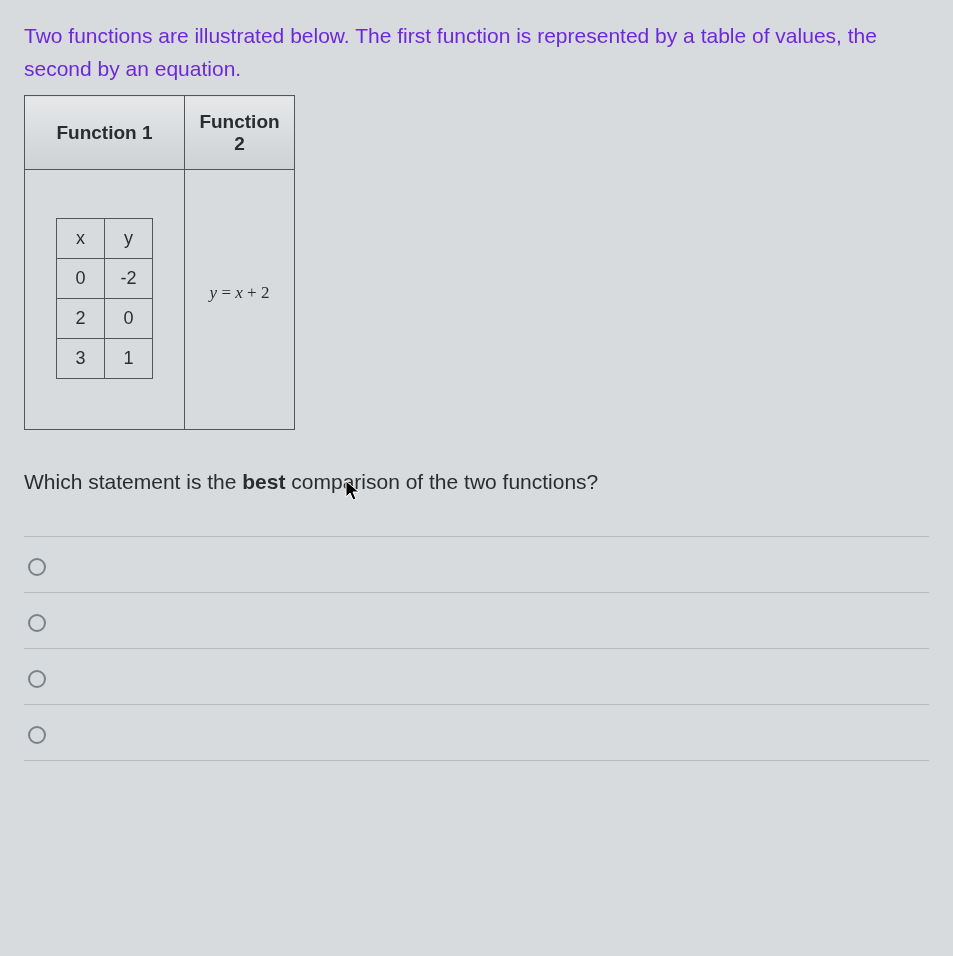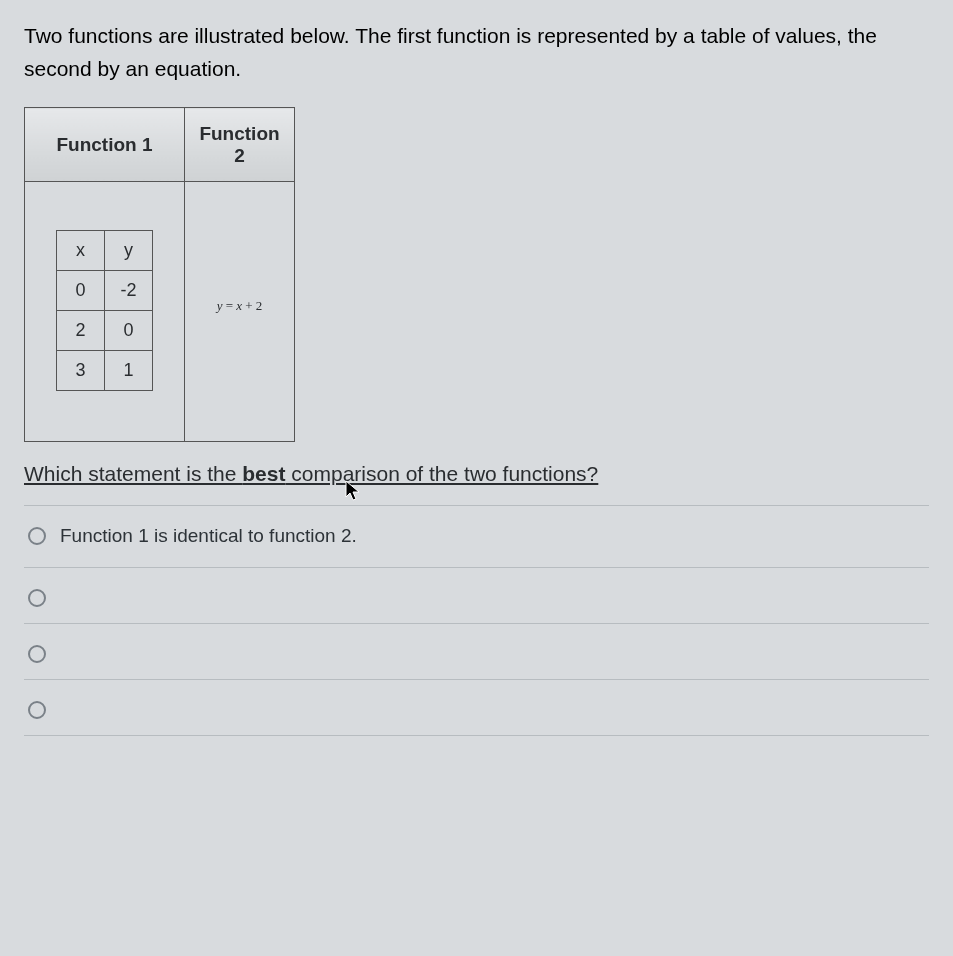--- a/index.html
+++ b/index.html
@@ -8,26 +8,26 @@
       background: #d8dbde;
       width: 953px;
       height: 956px;
       padding: 20px 24px;
       color: #2a2d30;
       position: relative;
     }
     .intro {
       font-size: 21px;
       line-height: 1.55;
-      margin-bottom: 22px;
-      color: #000000;
+      margin-bottom: 10px;
+      color: #6d28d9;
     }
     .func-table {
       border-collapse: collapse;
-      margin-bottom: 20px;
+      margin-bottom: 40px;
     }
     .func-table > tbody > tr > th {
       border: 1px solid #555;
       padding: 10px 12px;
       font-weight: 700;
       font-size: 19px;
       text-align: center;
       vertical-align: middle;
       background: linear-gradient(#e6e8ea, #d6d9db 65%, #cfd2d4);
     }
@@ -46,28 +46,27 @@
     }
     .inner-table td, .inner-table th {
       border: 1px solid #555;
       width: 48px;
       height: 40px;
       text-align: center;
       font-size: 18px;
       font-weight: 400;
     }
     .inner-table th { font-weight: 400; }
-    .eq { font-size: 13px; font-style: italic; font-family: Georgia, serif; }
+    .eq { font-size: 17px; font-style: italic; font-family: Georgia, serif; }
     .eq .rm { font-style: normal; }
     .prompt {
       font-size: 21px;
       margin-top: 6px;
-      margin-bottom: 19px;
+      margin-bottom: 42px;
       color: #2a2d30;
-      text-decoration: underline;
     }
     .prompt b { font-weight: 700; }
     .options { border-top: 1px solid #b7bcc0; }
     .option {
       display: flex;
       align-items: flex-start;
       gap: 14px;
       padding: 16px 8px 16px 4px;
       border-bottom: 1px solid #b7bcc0;
       font-size: 19px;
@@ -139,21 +138,20 @@
   <path d="M1 1 L1 17 L5 13 L8 20 L11 19 L8 12 L14 12 Z" fill="#000" stroke="#fff" stroke-width="1"></path>
 </svg>
 
 <p class="prompt">
   <span>Which statement is the </span><b>best</b><span> comparison of the two functions?</span>
 </p>
 
 <div class="options">
   <label class="option">
     <span class="radio"></span>
-    <span>Function 1 is identical to function 2.</span>
   </label>
   <label class="option">
     <span class="radio"></span>
   </label>
   <label class="option">
     <span class="radio"></span>
   </label>
   <label class="option">
     <span class="radio"></span>
   </label>

